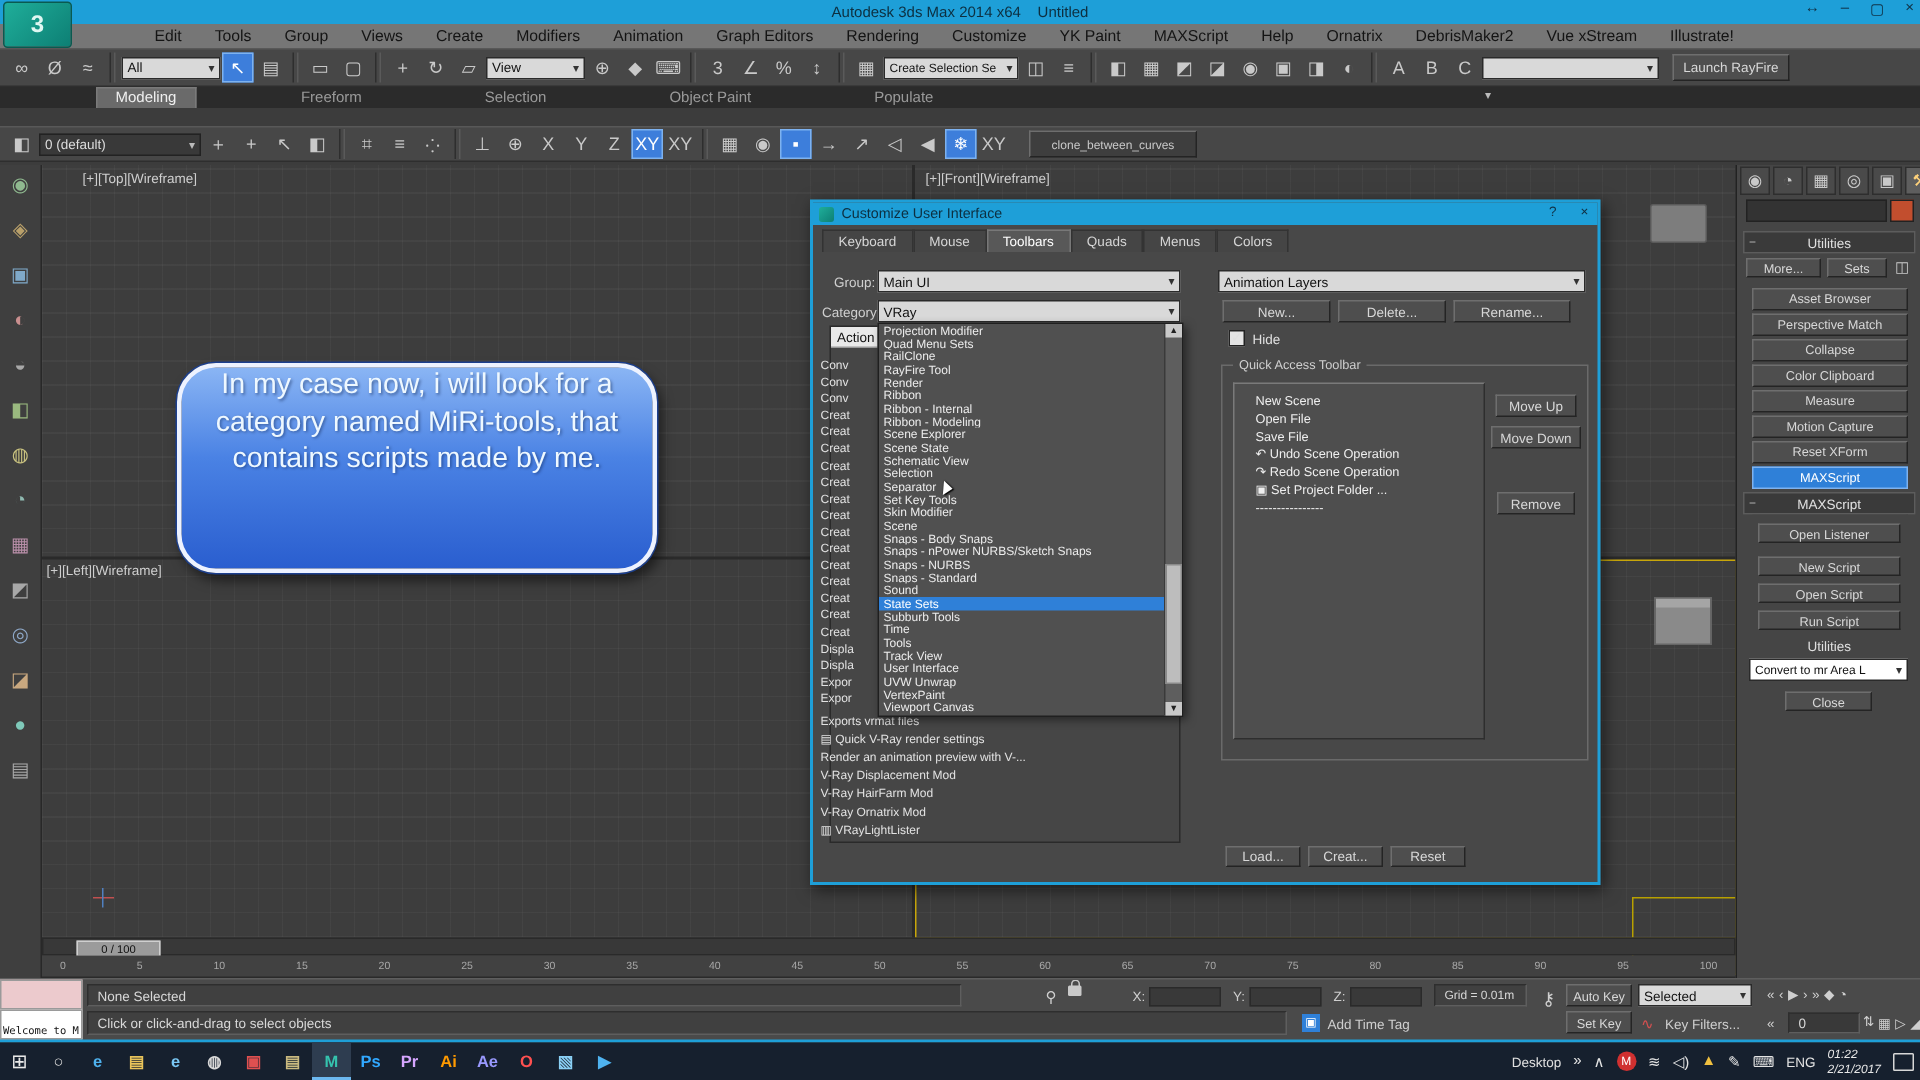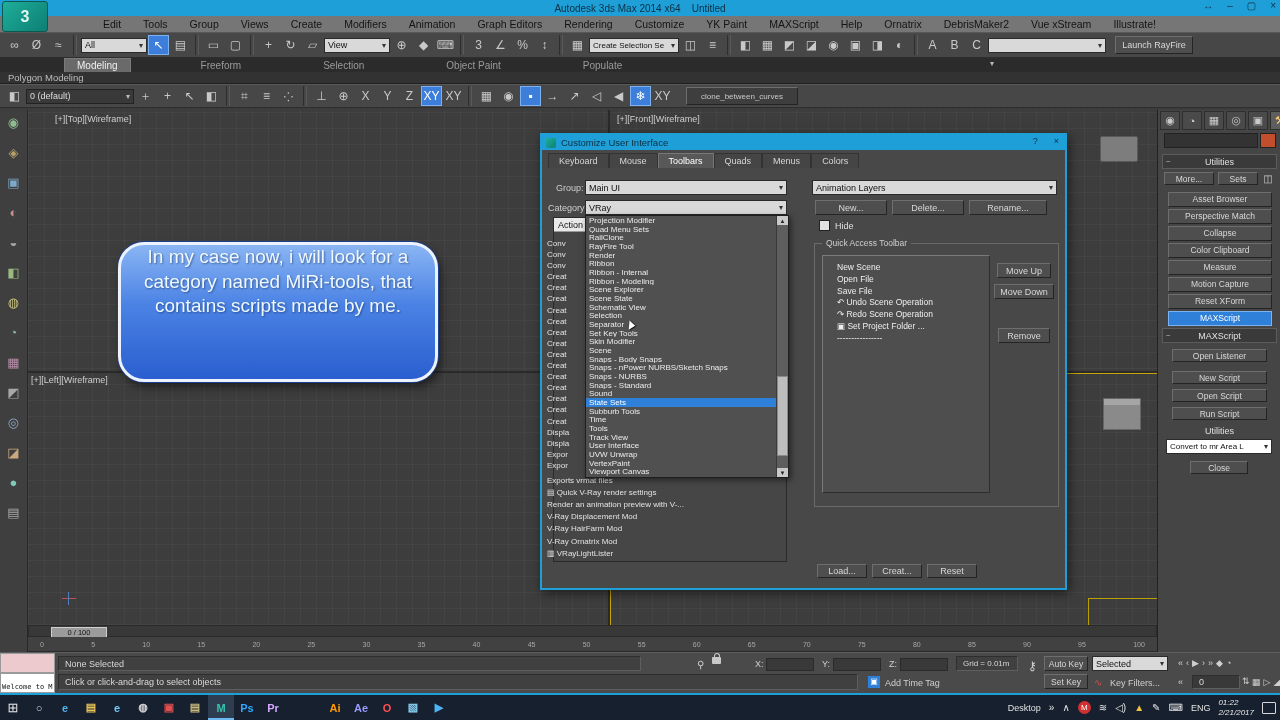--- a/index.html
+++ b/index.html
@@ -261,23 +261,20 @@
   </div>
 
   <div class="abs" id="ribbontabs">
       <div class="rtab selected">Modeling</div>
       <div class="rtab">Freeform</div>
       <div class="rtab">Selection</div>
       <div class="rtab">Object Paint</div>
       <div class="rtab">Populate</div>
     </div>
   <div class="abs" style="left:990px;top:59px;font-size:8px;color:#bbb">▾</div>
-  <div class="abs" id="ribbonpanel">
-      <span>Polygon Modeling</span>
-    </div>
 
   <div class="abs tbar" id="toolbar2">
     <span class="irun">
         <div class="ticon">◧</div>
       </span>
     <div class="combo dark" style="width:108px">
         <span>0 (default)</span>
         <span class="arr" style="color:#bbb">▾</span>
       </div>
     <span class="irun">
@@ -481,21 +478,21 @@
         <div class="tbi" style="color: rgb(216, 216, 216);">○</div>
         <div class="tbi" style="color: rgb(79, 179, 240);">e</div>
         <div class="tbi" style="color: rgb(232, 195, 90);">▤</div>
         <div class="tbi" style="color: rgb(122, 200, 245);">e</div>
         <div class="tbi" style="color: rgb(216, 216, 216);">◍</div>
         <div class="tbi" style="color: rgb(224, 80, 80);">▣</div>
         <div class="tbi" style="color: rgb(201, 185, 127);">▤</div>
         <div class="tbi selected" style="color: rgb(53, 195, 174);">M</div>
         <div class="tbi" style="color: rgb(49, 168, 255);">Ps</div>
         <div class="tbi" style="color: rgb(214, 166, 255);">Pr</div>
-        <div class="tbi" style="color: rgb(255, 154, 0); margin-left: 36px;">Ai</div>
+        <div class="tbi" style="color: rgb(255, 154, 0);">Ai</div>
         <div class="tbi" style="color: rgb(154, 154, 255);">Ae</div>
         <div class="tbi" style="color: rgb(255, 80, 80);">O</div>
         <div class="tbi" style="color: rgb(138, 208, 245);">▧</div>
         <div class="tbi" style="color: rgb(79, 179, 240);">▶</div>
       </div>
     <div id="tray">
       <span id="desktoplbl">Desktop</span>
       <span class="tico">»</span>
       <span class="tico">∧</span>
       <span class="tico" style="background:#d03030;color:#fff;border-radius:50%;width:13px;height:13px;display:inline-flex;align-items:center;justify-content:center;font-size:8px">M</span>

